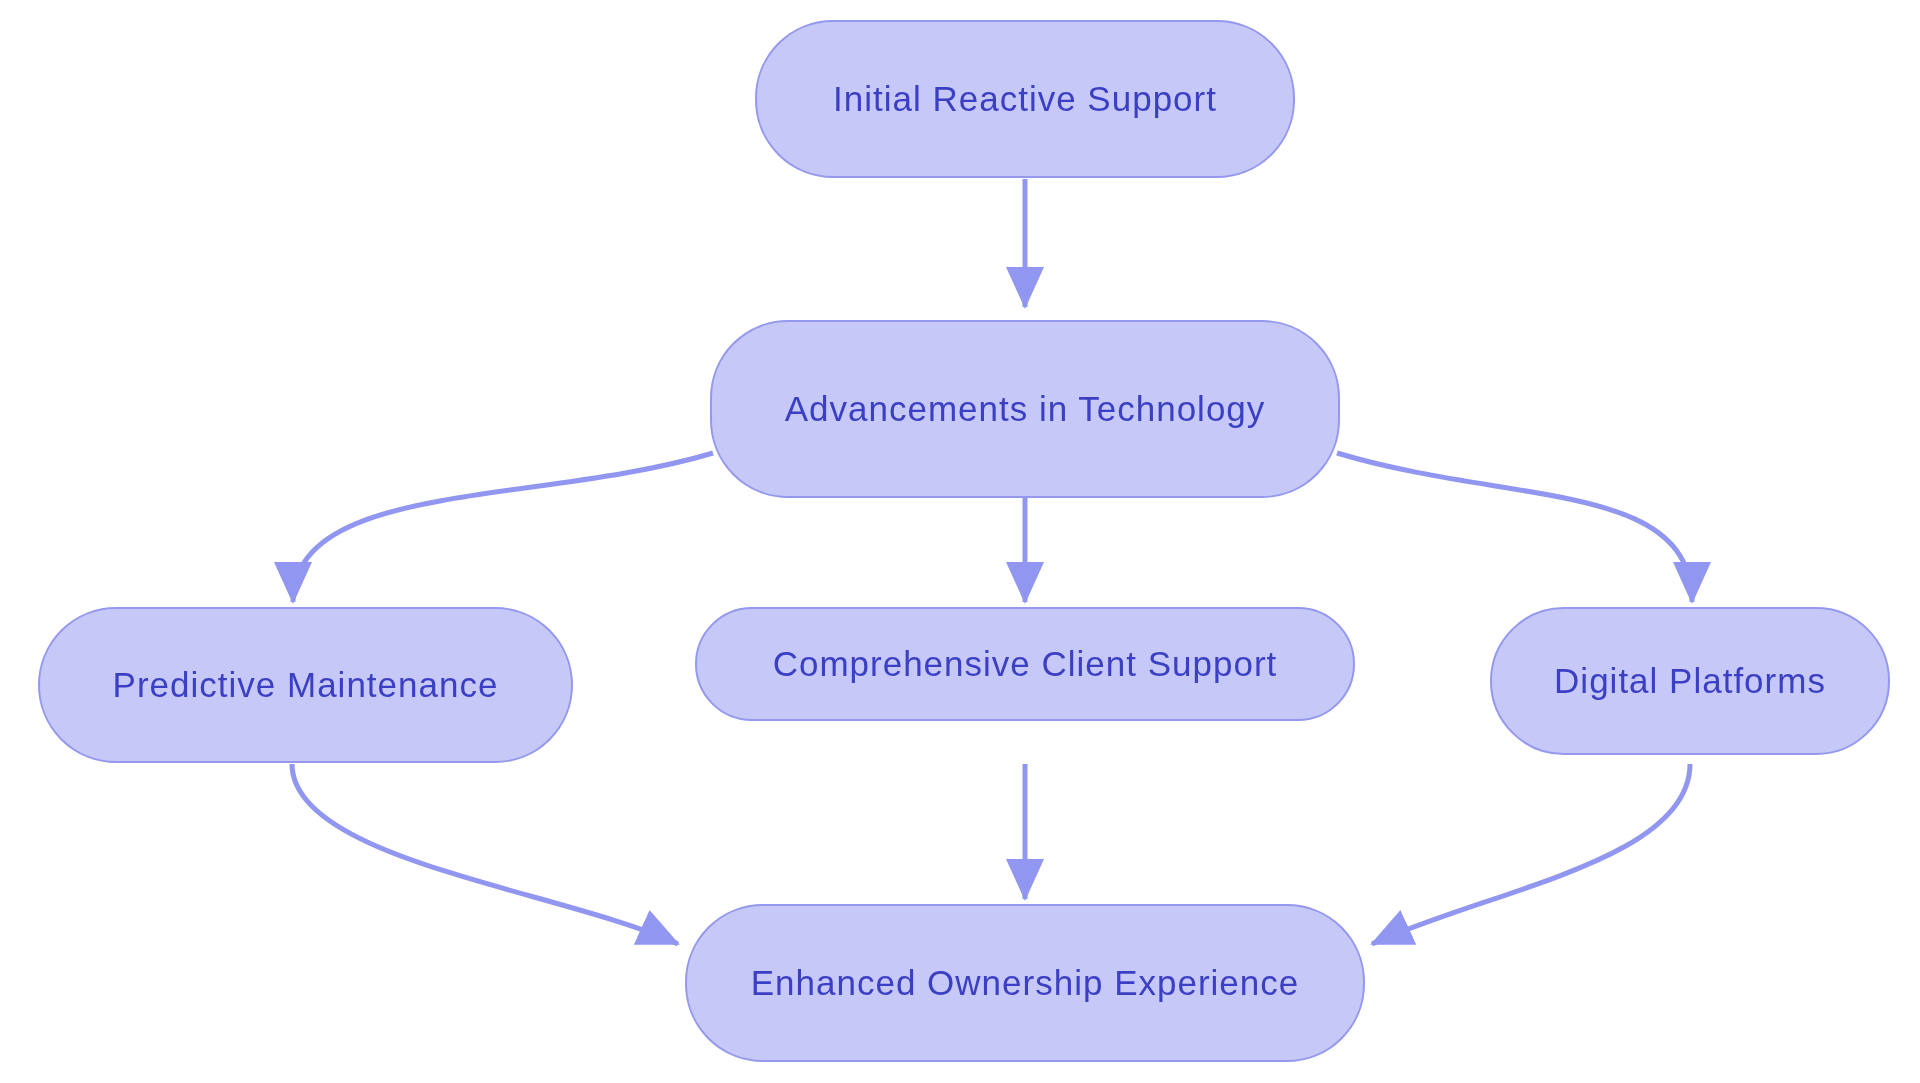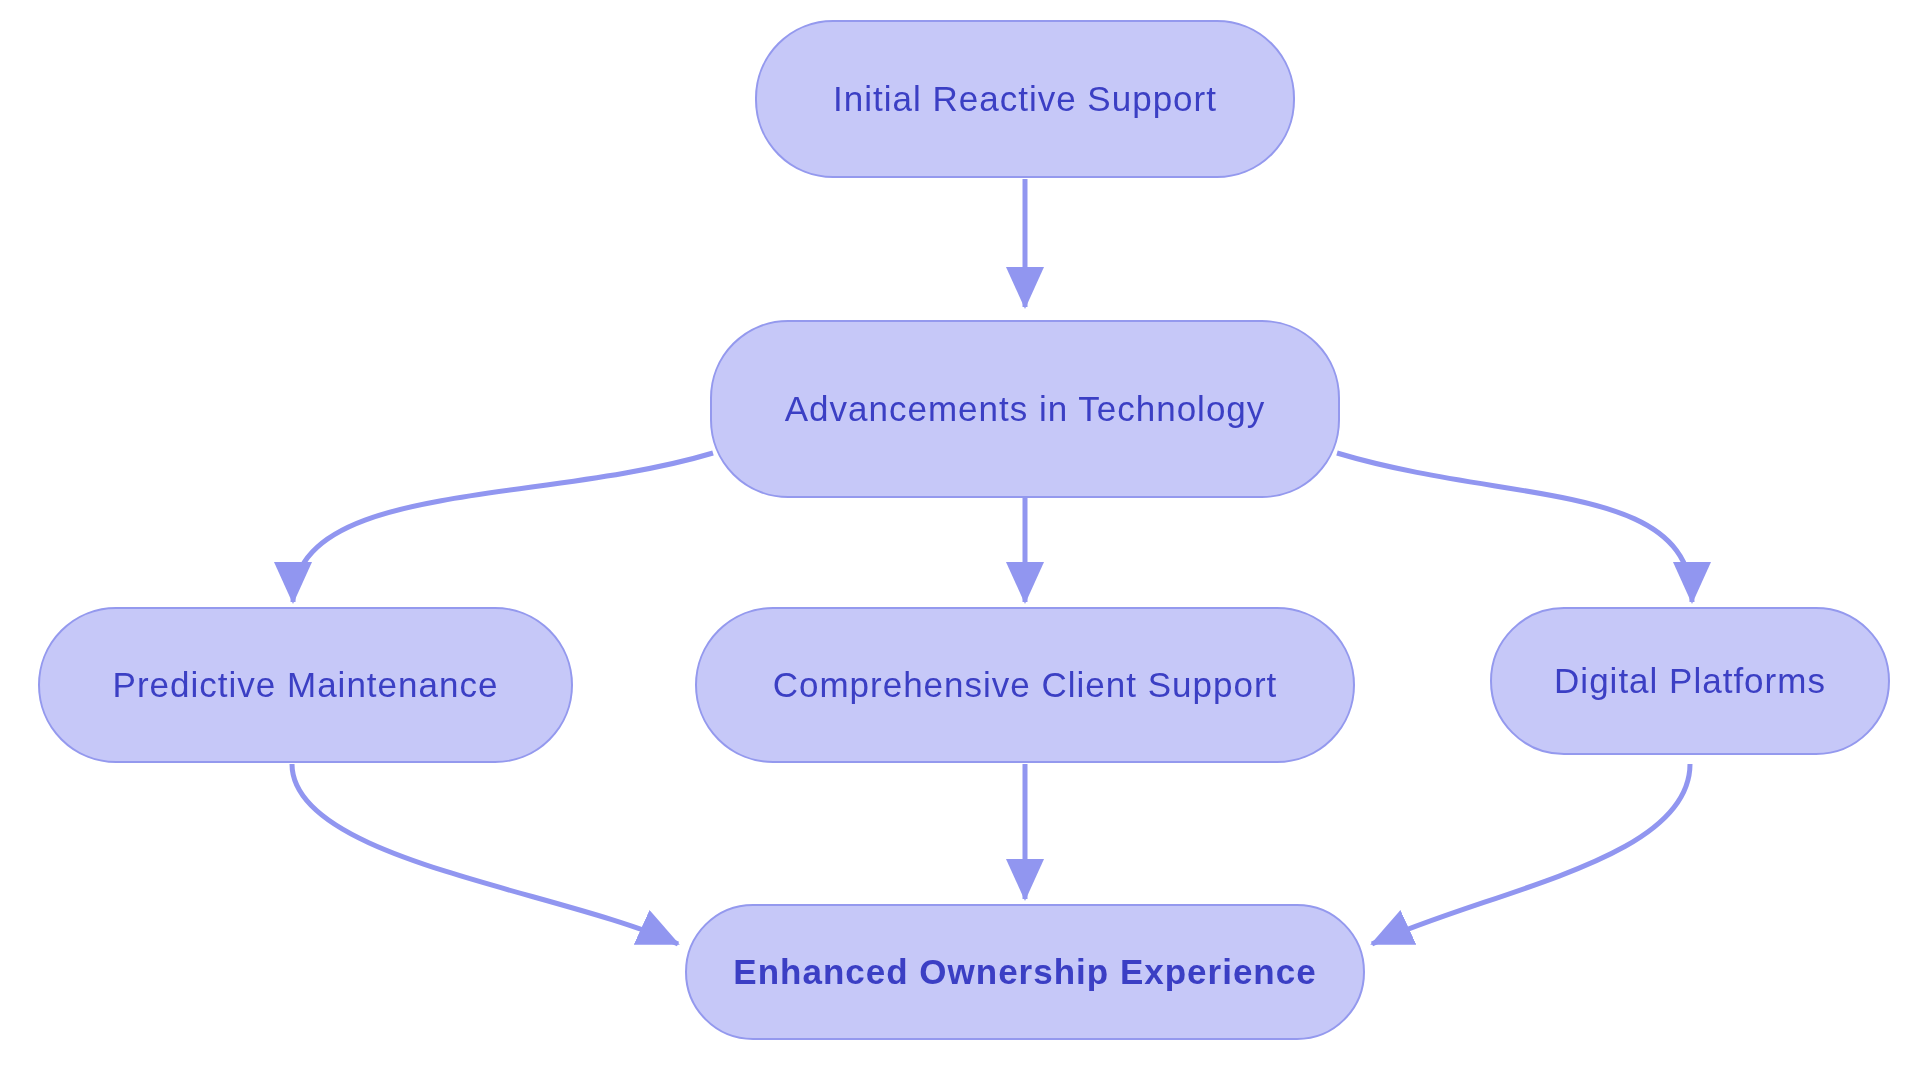--- a/index.html
+++ b/index.html
@@ -86,25 +86,25 @@
   </div>
 
   <div class="node" style="left:710px; top:312px; width:630px; height:178px;margin-top:8px;">
     <span>Advancements in Technology</span>
   </div>
 
   <div class="node" style="left:38px; top:607px; width:535px; height:156px;">
     <span>Predictive Maintenance</span>
   </div>
 
-  <div class="node" style="left:695px; top:607px; width:660px; height:156px;">
+  <div class="node" style="left:695px; top:607px; width:660px; height:114px;">
     <span>Comprehensive Client Support</span>
   </div>
 
   <div class="node" style="left:1490px; top:607px; width:400px; height:148px;">
     <span>Digital Platforms</span>
   </div>
 
-  <div class="node" style="left:685px; top:904px; width:680px; height:136px;font-weight:bold;">
+  <div class="node" style="left:685px; top:904px; width:680px; height:158px;">
     <span>Enhanced Ownership Experience</span>
   </div>
 
 </div>
 
 </body></html>

